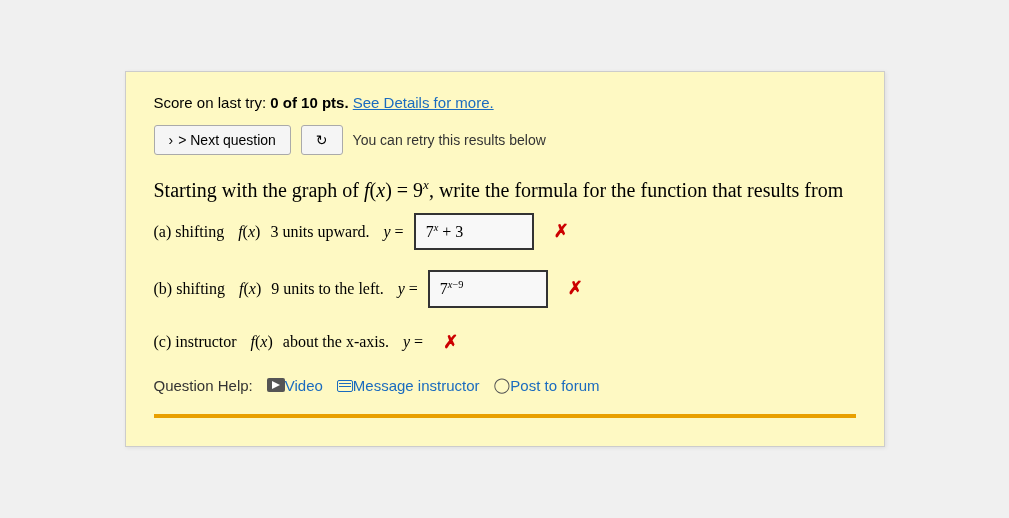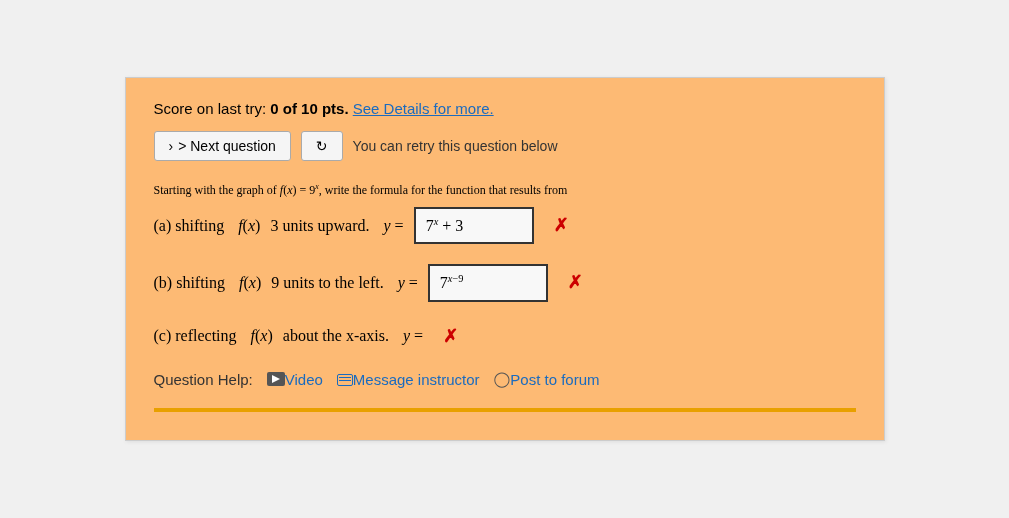--- a/index.html
+++ b/index.html
@@ -5,21 +5,21 @@
     * { box-sizing: border-box; margin: 0; padding: 0; }
     body {
       background: #f0f0f0;
       font-family: 'Times New Roman', Times, serif;
       display: flex;
       justify-content: center;
       align-items: center;
       min-height: 100vh;
     }
     .card {
-      background: #fdba74;
+      background: #fef9c3;
       width: 760px;
       padding: 22px 28px 28px 28px;
       border: 1px solid #ccc;
       box-shadow: 1px 1px 4px rgba(0,0,0,0.08);
     }
     .score-line {
       font-size: 15px;
       margin-bottom: 14px;
       font-family: Arial, sans-serif;
     }
@@ -41,21 +41,21 @@
       align-items: center;
       gap: 5px;
       border-radius: 3px;
     }
     .retry-text {
       font-size: 14px;
       font-family: Arial, sans-serif;
       color: #333;
     }
     .question-text {
-      font-size: 12px;
+      font-size: 20px;
       margin-bottom: 8px;
       line-height: 1.5;
     }
     .part {
       display: flex;
       align-items: center;
       margin-bottom: 20px;
       font-size: 16px;
       line-height: 1.6;
       flex-wrap: wrap;
@@ -122,21 +122,21 @@
   </div>
 
   <div class="btn-row">
     <button class="btn">
       <span>›</span>
       <span>&gt; Next question</span>
     </button>
     <button class="btn">
       <span>↻</span>
     </button>
-    <span class="retry-text">You can retry this question below</span>
+    <span class="retry-text">You can retry this results below</span>
   </div>
 
   <div class="question-text">
     Starting with the graph of <span class="math">f</span>(<span class="math">x</span>) = 9<sup><span class="math">x</span></sup>, write the formula for the function that results from
   </div>
 
   <div class="part">
     <span class="part-label">(a) shifting</span>
     <span><span class="math">f</span>(<span class="math">x</span>)</span>
     <span>3 units upward.&nbsp;</span>
@@ -152,21 +152,21 @@
     <span><span class="math">f</span>(<span class="math">x</span>)</span>
     <span>9 units to the left.&nbsp;</span>
     <span><span class="math">y</span> =</span>
     <span class="answer-box">
       <span>7<sup><span class="math">x</span>−9</sup></span>
     </span>
     <span class="x-mark">✗</span>
   </div>
 
   <div class="part">
-    <span class="part-label">(c) reflecting</span>
+    <span class="part-label">(c) instructor</span>
     <span><span class="math">f</span>(<span class="math">x</span>)</span>
     <span>about the x-axis.&nbsp;</span>
     <span><span class="math">y</span> =</span>
     <span class="x-mark">✗</span>
   </div>
 
   <div class="question-help">
     <span class="help-label">Question Help:</span>
     <a class="help-link" href="#">
       <span style="display:inline-flex;align-items:center;justify-content:center;width:18px;height:14px;background:#555;border-radius:2px;position:relative;">

